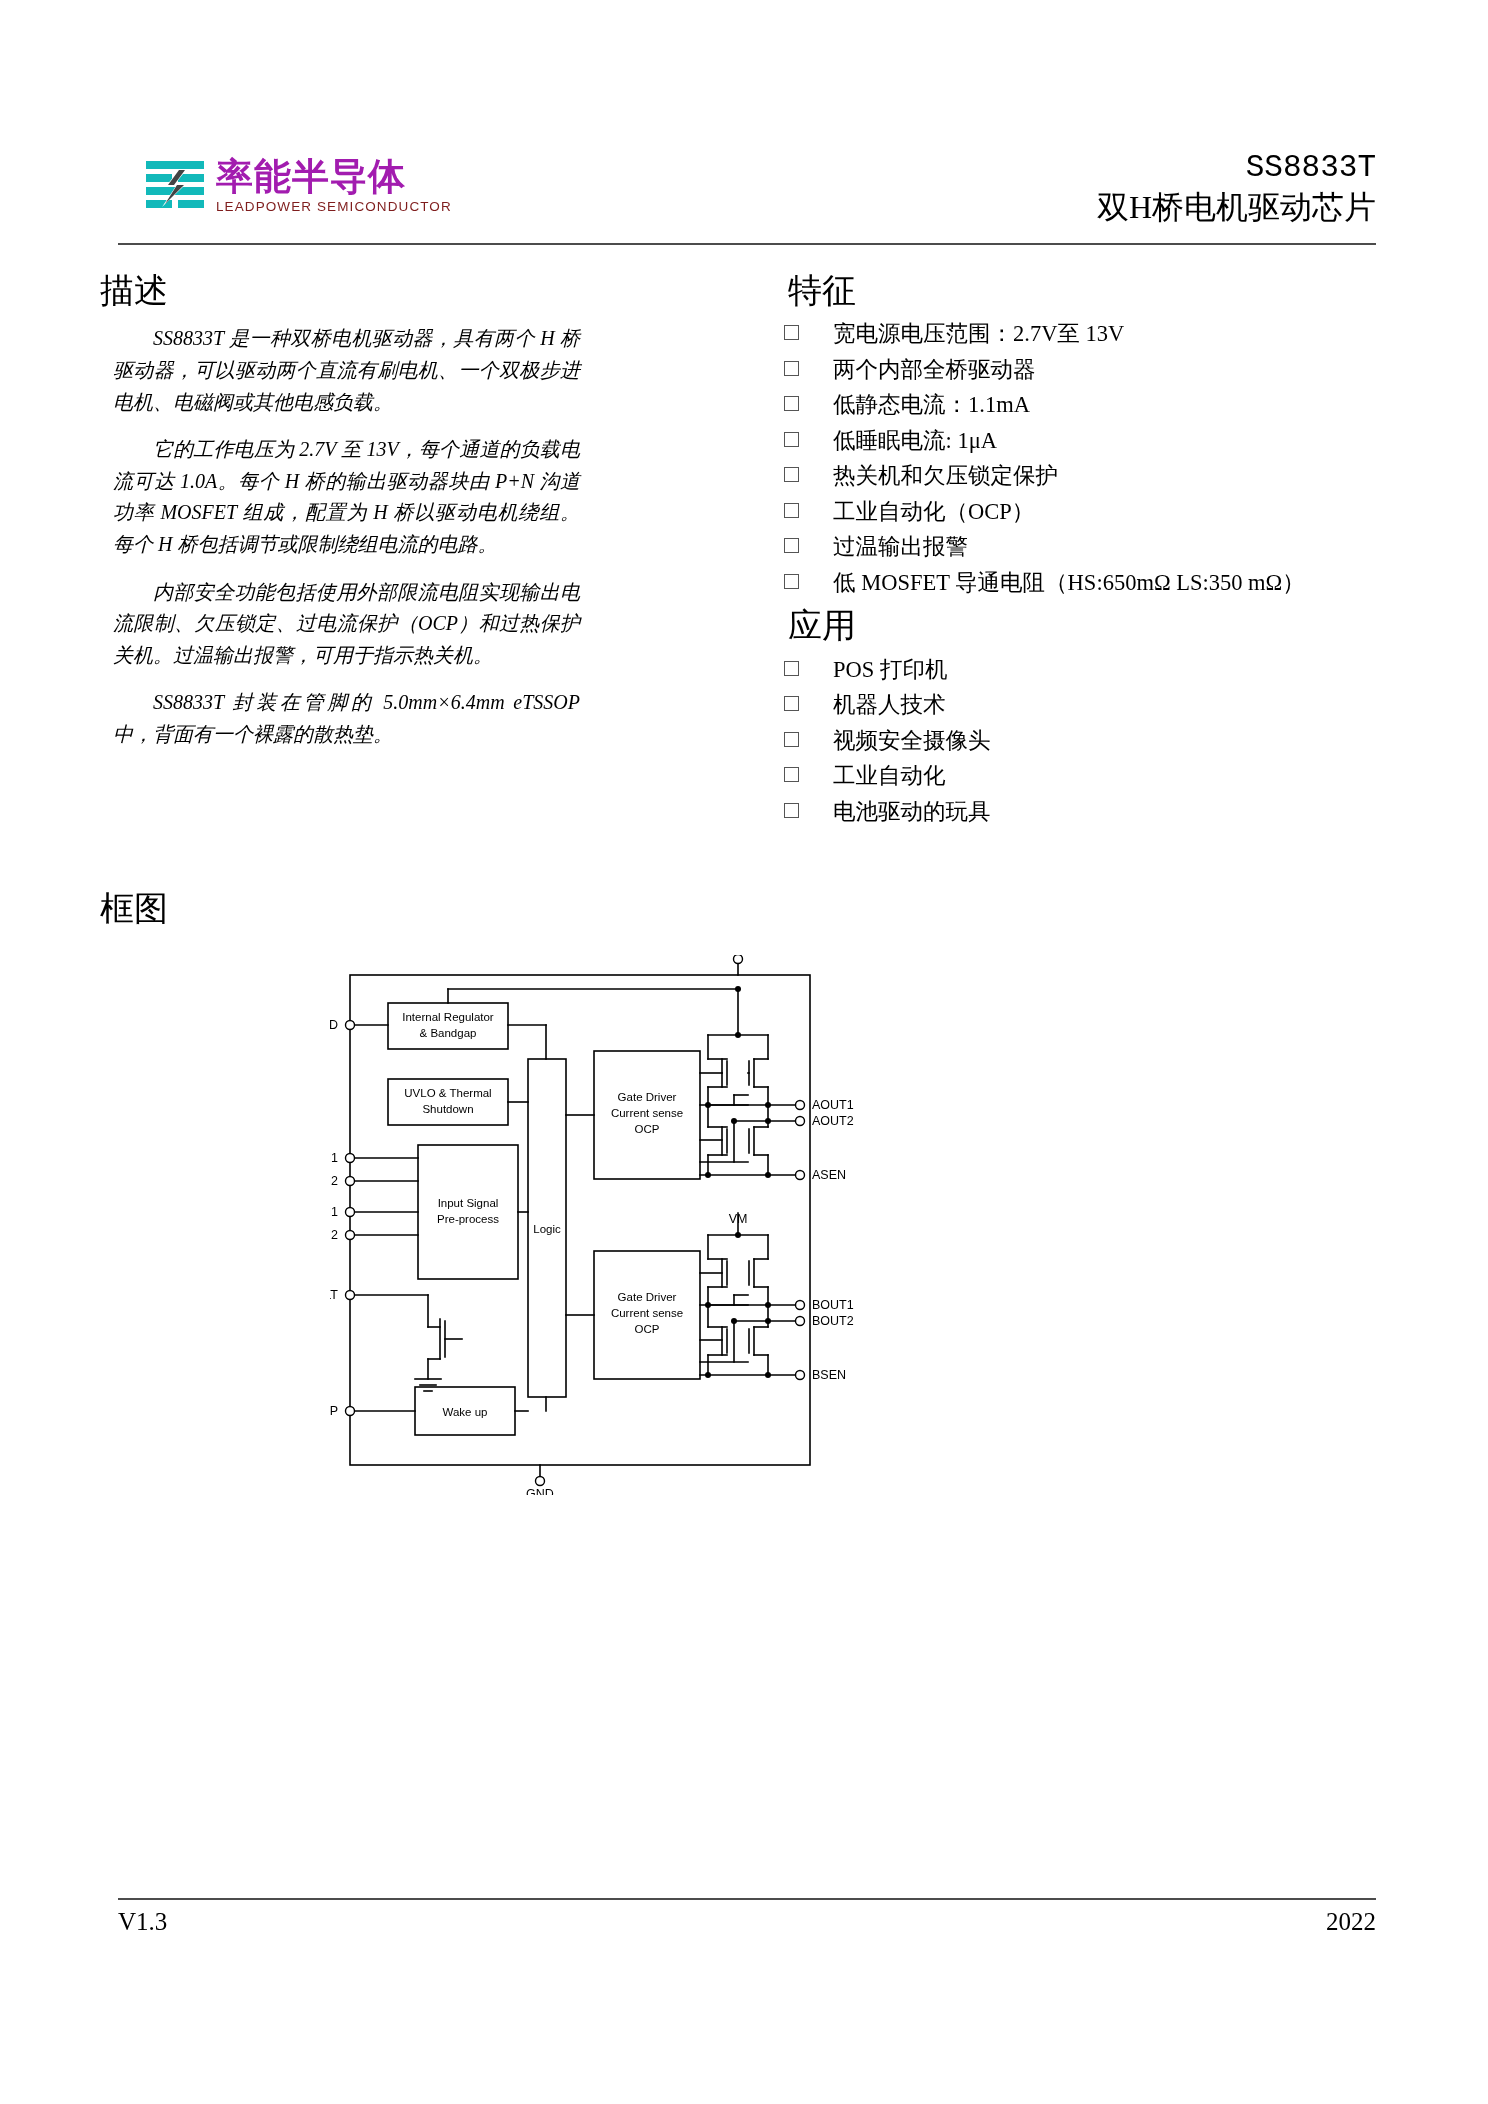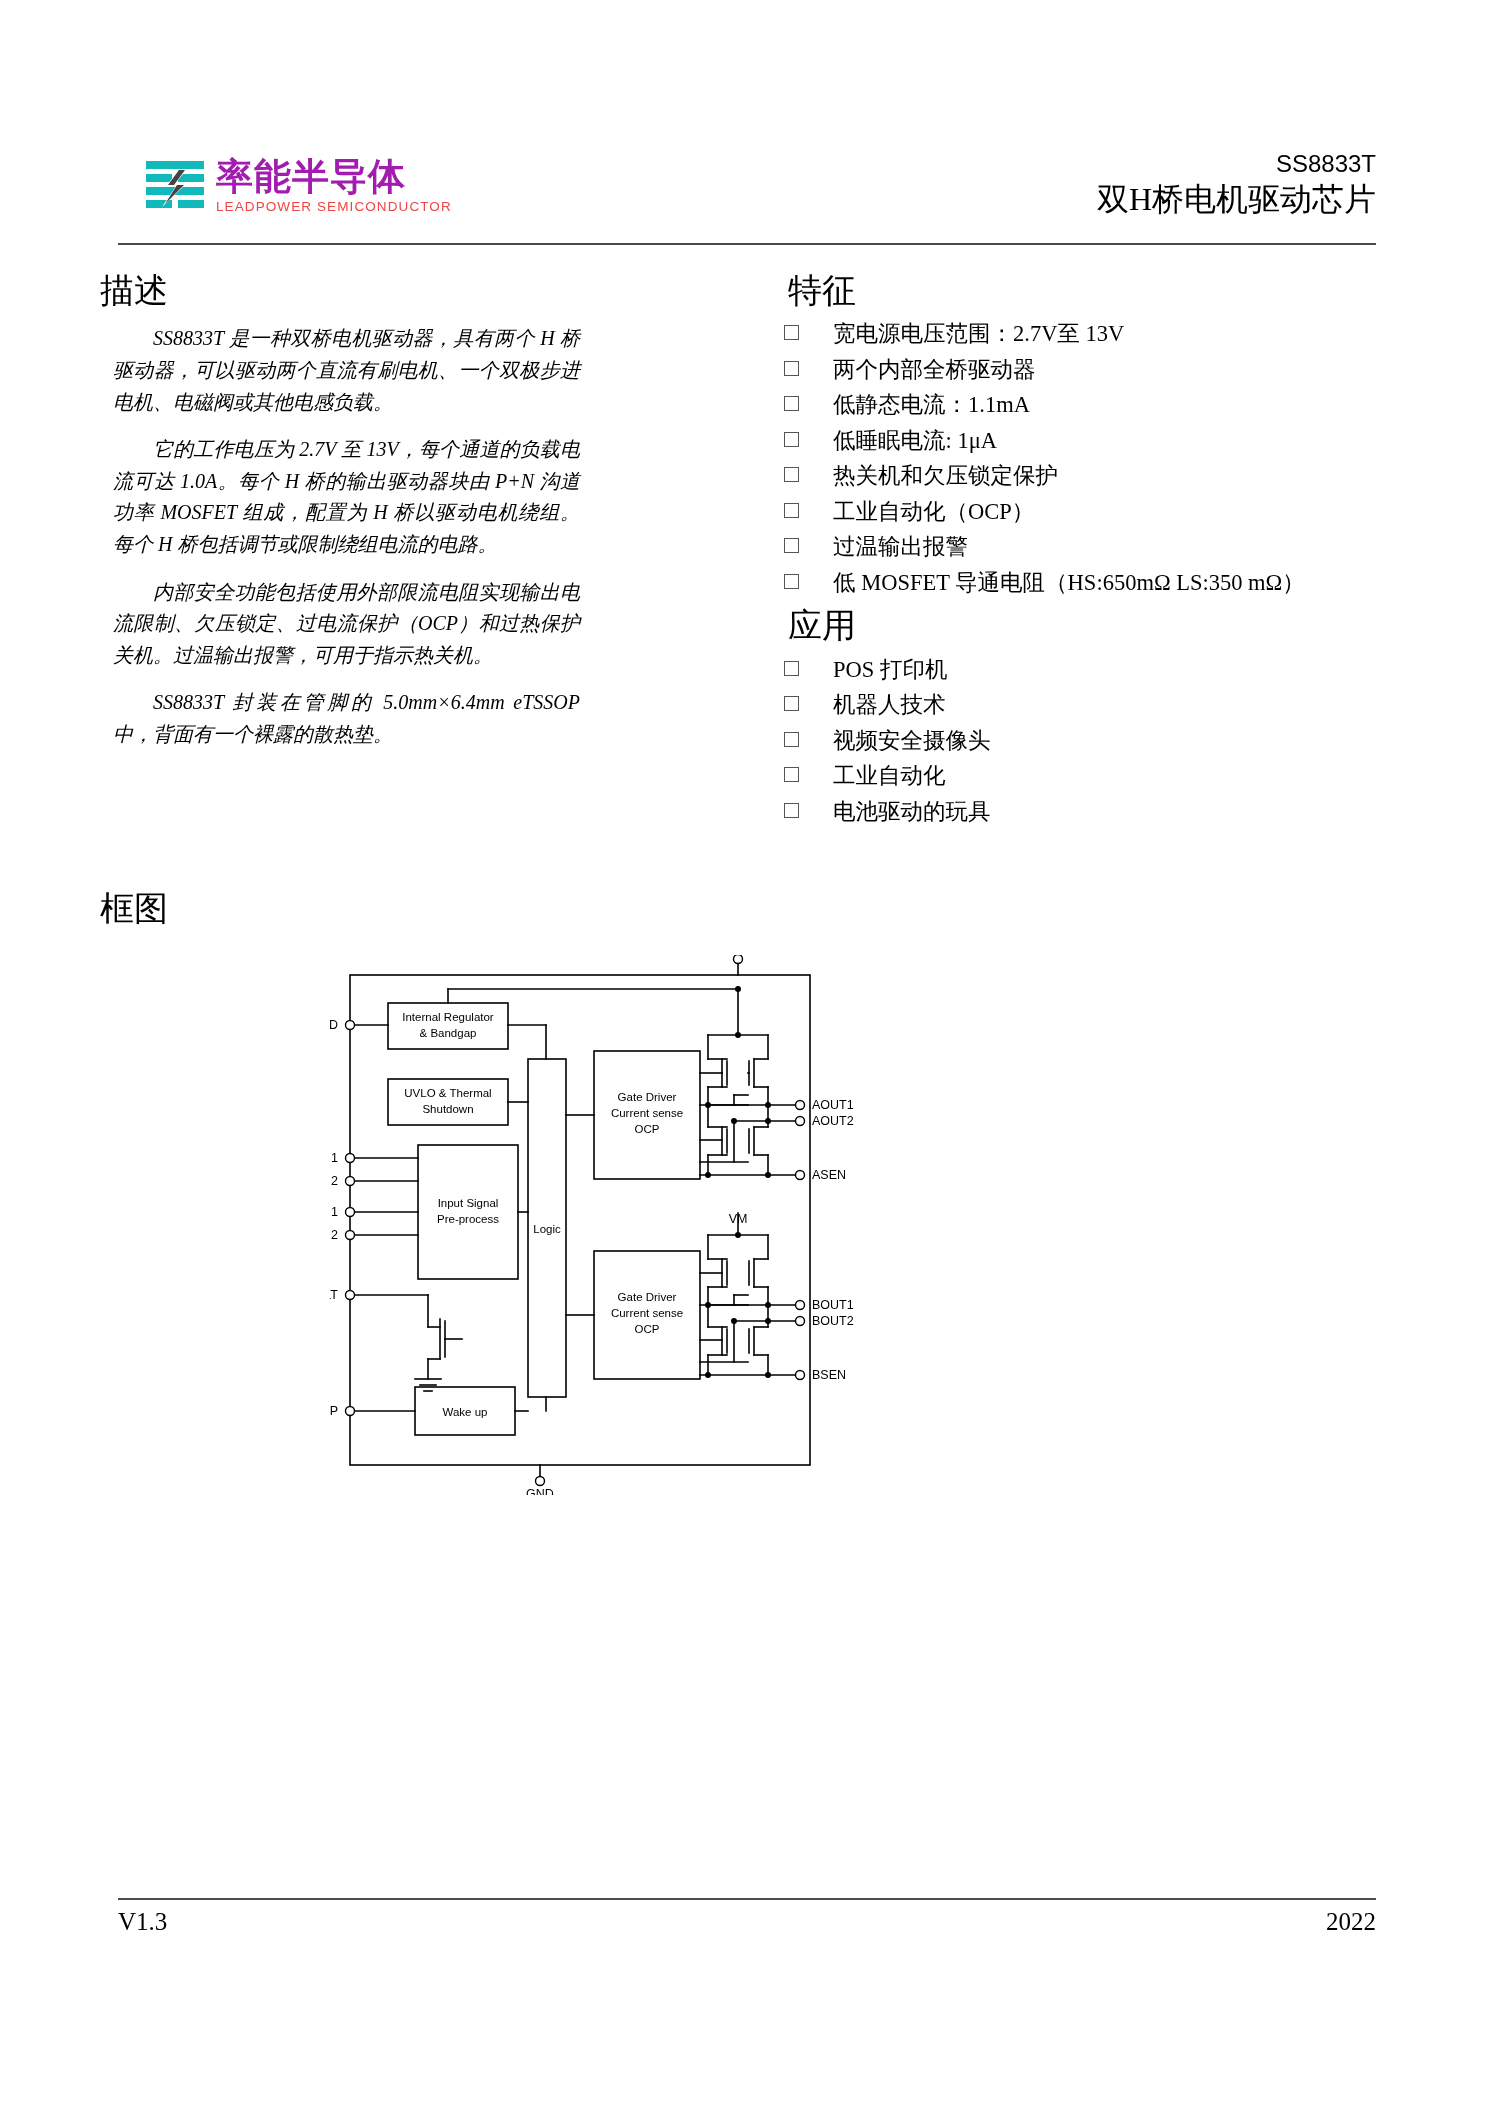--- a/index.html
+++ b/index.html
@@ -43,31 +43,31 @@
     font-weight: bold;
     font-size: 37px;
     letter-spacing: 1px;
     color: #a21caf;
     line-height: 1.02;
   }
   .logo-en {
     font-family: "Liberation Sans", sans-serif;
     font-size: 13.5px;
     letter-spacing: 1.1px;
-    color: #ef4444;
+    color: #7f1d1d;
     margin-top: 3px;
   }
   .header-right {
     position: absolute;
     right: 0; top: 0;
     text-align: right;
   }
   .part-number {
-    font-family: Liberation Sans, sans-serif;
-    font-size: 24px;
+    font-family: Liberation Mono, monospace;
+    font-size: 31px;
     font-weight: normal;
     line-height: 1.15;
     letter-spacing: 0px;
   }
   .part-subtitle {
     font-family: "Liberation Serif", serif;
     font-size: 32px;
     line-height: 1.2;
     margin-top: 2px;
   }

